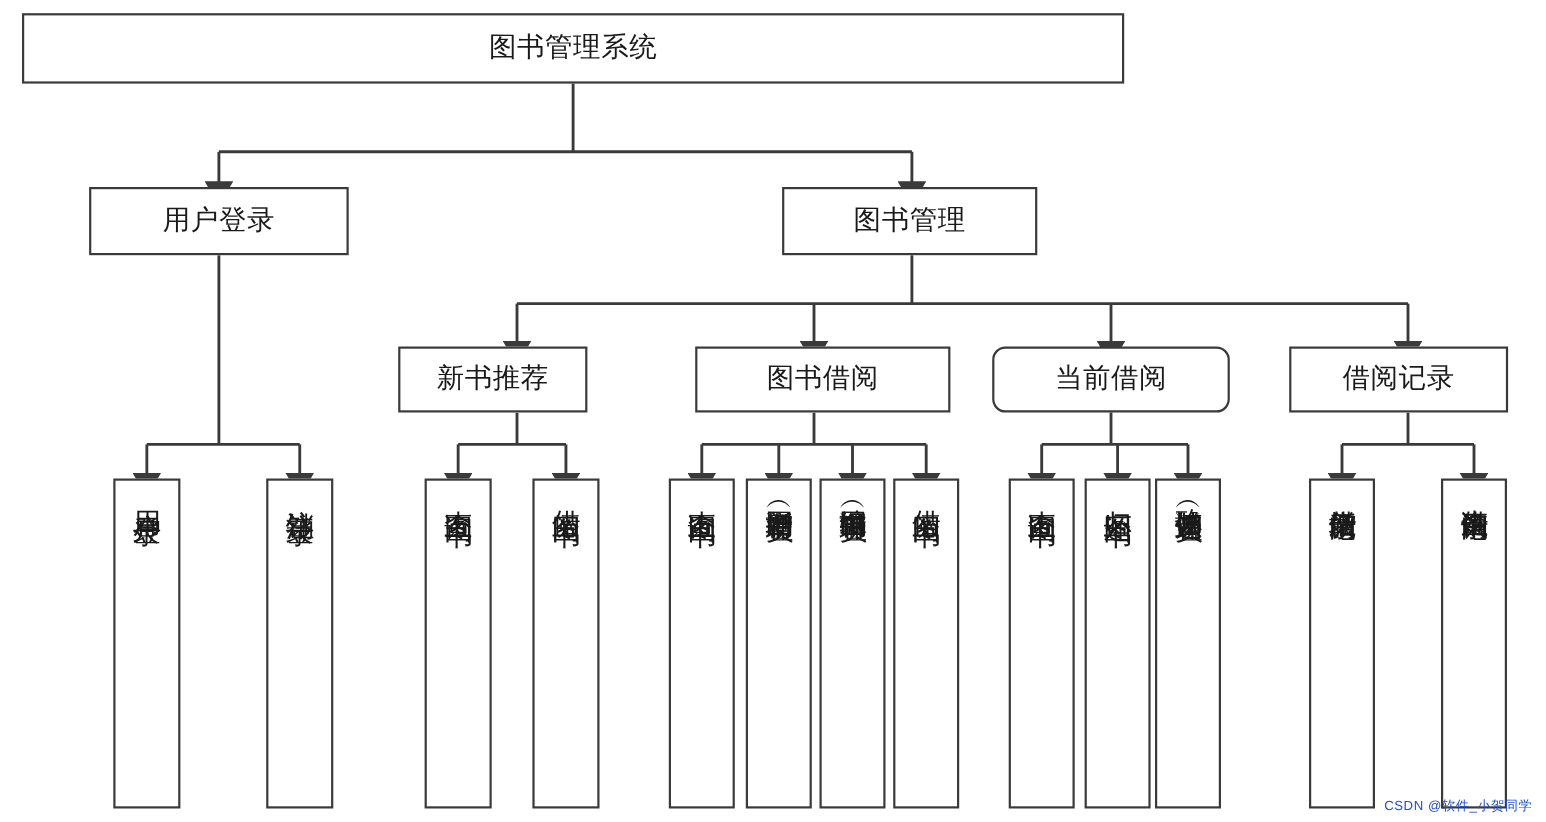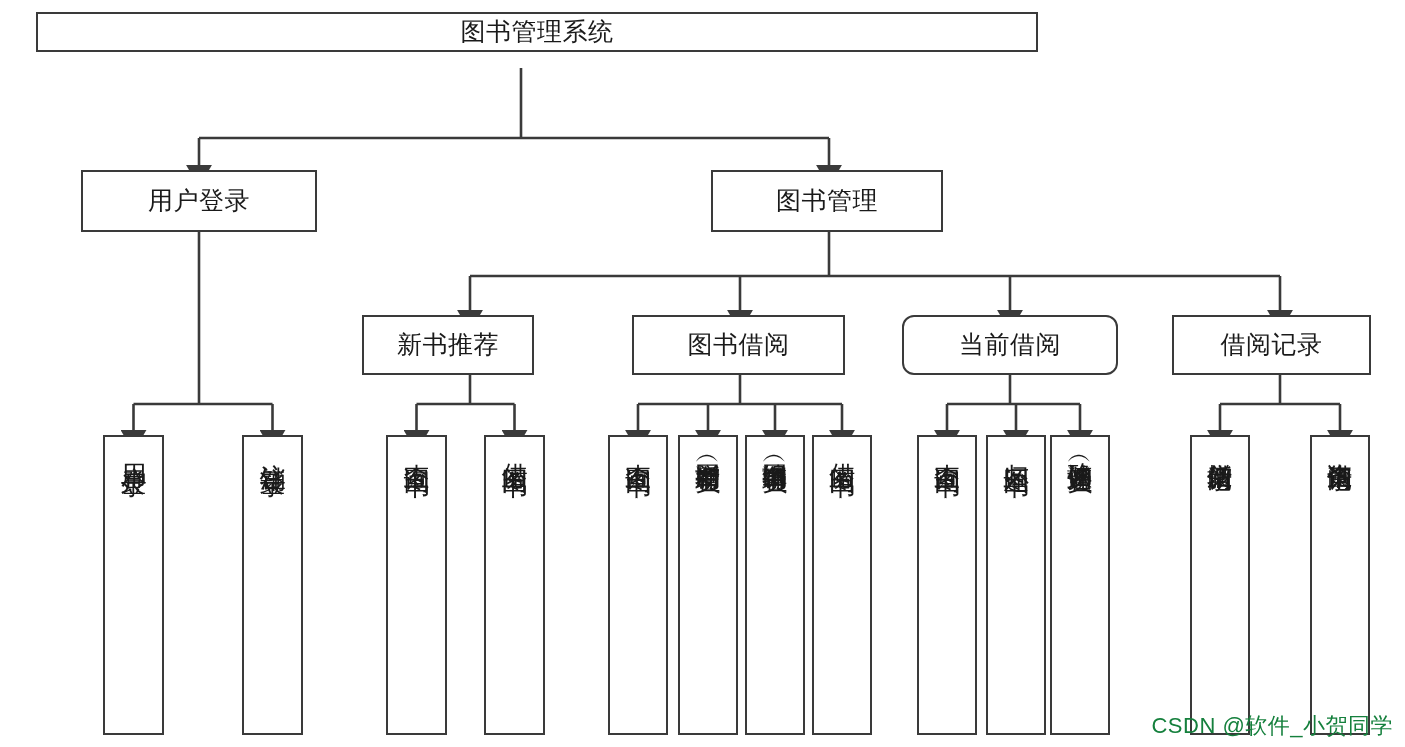--- a/index.html
+++ b/index.html
@@ -64,22 +64,22 @@
     letter-spacing: 3px;
   }
   .node.vert.tall-text .label {
     font-size: 25px;
     letter-spacing: 1px;
   }
   .watermark {
     position: absolute;
     right: 12px;
     bottom: 6px;
-    font-size: 22px;
-    color: #15803d;
+    font-size: 12px;
+    color: #1d4ed8;
     letter-spacing: 0.5px;
     z-index: 3;
     white-space: nowrap;
   }
 </style>
 </head>
 <body>
 
 <div id="canvas">
 
@@ -120,33 +120,33 @@
         <path d="M1016,404 L1016,433" marker-end="url(#arrowhead)"></path>
         <path d="M1080,404 L1080,433" marker-end="url(#arrowhead)"></path>
         <path d="M1280,375 L1280,404"></path>
         <path d="M1220,404 L1340,404"></path>
         <path d="M1220,404 L1220,433" marker-end="url(#arrowhead)"></path>
         <path d="M1340,404 L1340,433" marker-end="url(#arrowhead)"></path>
       </g>
   </svg>
 
   <div id="nodes">
-      <div class="node horiz root" style="left: 20px; top: 12px; width: 1002px; height: 40px; margin-left: 16px;">
+      <div class="node horiz root" style="left: 20px; top: 12px; width: 1002px; height: 64px;">
         <span class="label">图书管理系统</span>
       </div>
       <div class="node horiz" style="left: 81px; top: 170px; width: 236px; height: 62px;">
         <span class="label">用户登录</span>
       </div>
       <div class="node horiz" style="left: 711px; top: 170px; width: 232px; height: 62px;">
         <span class="label">图书管理</span>
       </div>
       <div class="node horiz" style="left: 362px; top: 315px; width: 172px; height: 60px;">
         <span class="label">新书推荐</span>
       </div>
-      <div class="node horiz" style="left: 632px; top: 315px; width: 213px; height: 60px; justify-content: center;">
+      <div class="node horiz" style="left: 632px; top: 315px; width: 232px; height: 60px; justify-content: center;">
         <span class="label">图书借阅</span>
       </div>
       <div class="node horiz" style="left: 902px; top: 315px; width: 216px; height: 60px; border-radius: 12px;">
         <span class="label">当前借阅</span>
       </div>
       <div class="node horiz" style="left: 1172px; top: 315px; width: 199px; height: 60px;">
         <span class="label">借阅记录</span>
       </div>
       <div class="node vert" style="left: 103px; top: 435px; width: 61px; height: 300px;">
         <span class="label">用户登录</span>

